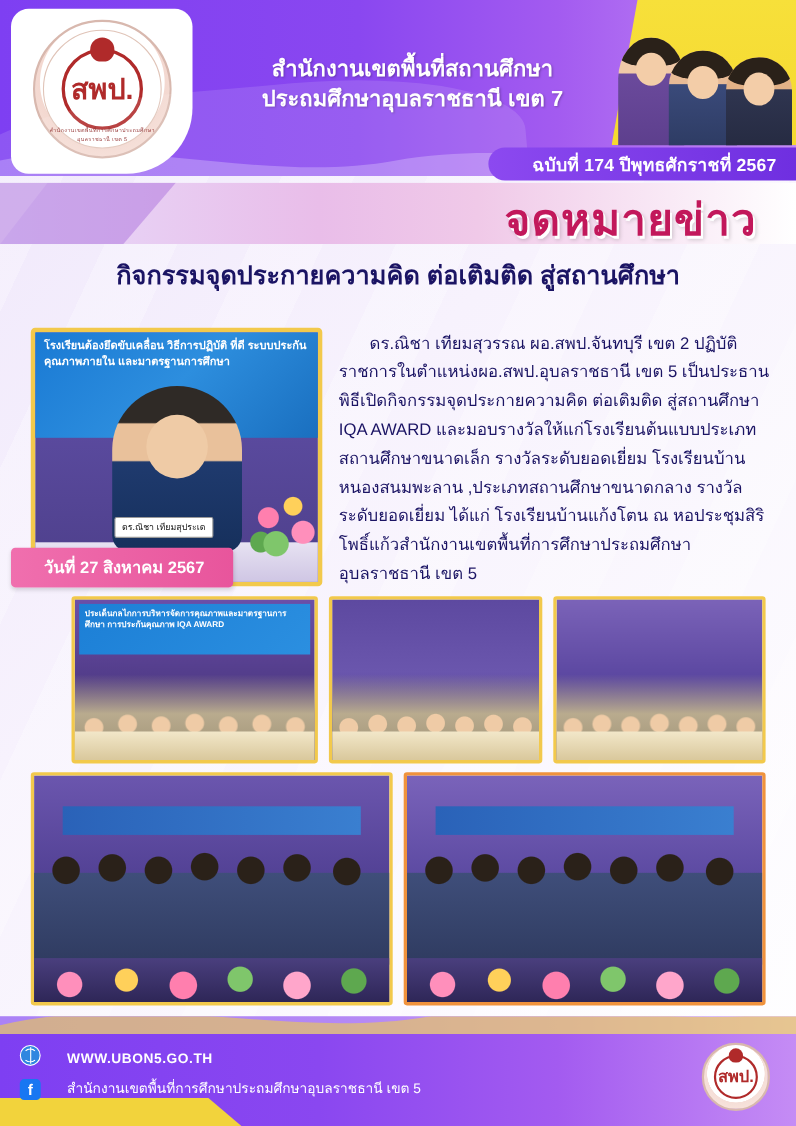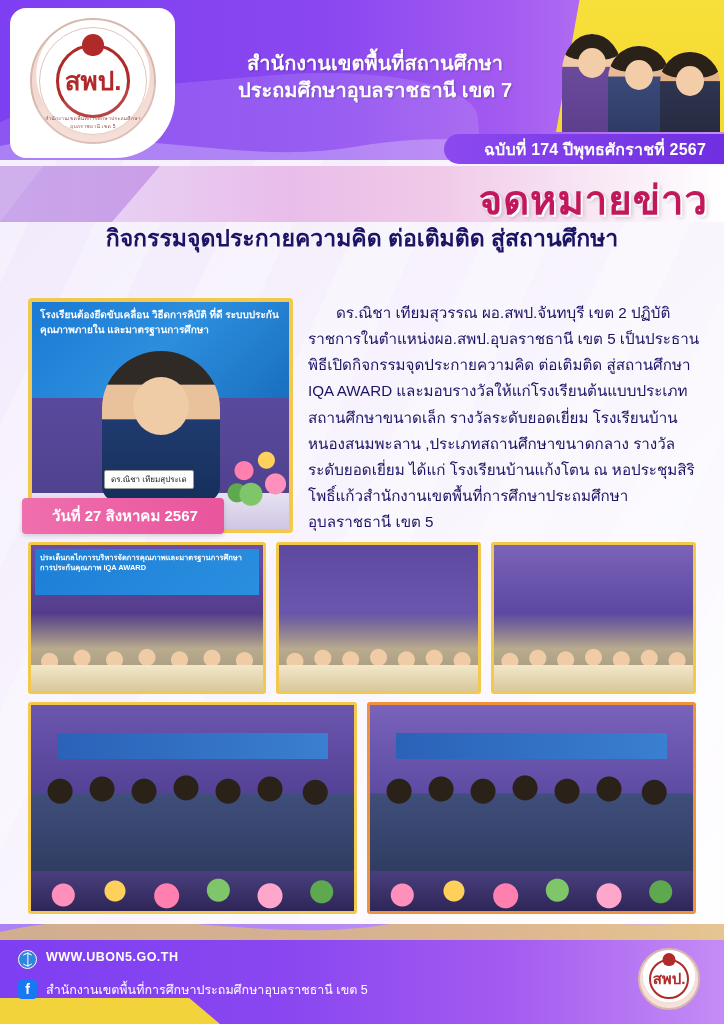--- a/index.html
+++ b/index.html
@@ -159,30 +159,30 @@
     clip-path: polygon(6% 0, 100% 0, 100% 100%, 0 100%);
   }
   .jodmai-bg2{
     position:absolute; top:0; left:0;
     width:160px;height:56px;
     background:#b07adf;
     clip-path: polygon(0 0, 100% 0, 70% 100%, 0 100%);
     opacity:.55;
   }
   .jodmai-text{
-    position:absolute; right:16px; top:2px;
+    position:absolute; right:36px; top:2px;
     font-size:40px; font-weight:bold; color:#c2185b;
     text-shadow: 2px 2px 0 #ffffff, 3px 3px 4px rgba(0,0,0,.18);
     letter-spacing:1px;
   }
 
   
   .headline{
     position:absolute;
-    top:220px; left:0; right:0;
+    top:232px; left:0; right:0;
     text-align:center;
     font-size:23px; font-weight:bold;
     color:#1b1464;
   }
   .headline .sub{
     display:block;
     margin-top:4px;
     font-size:21px;
     color:#c2185b;
   }
@@ -230,38 +230,37 @@
                radial-gradient(circle at 20% 70%, #5ea84f 0 9px, transparent 10px);
   }
   .date-tag{
     position:absolute;
     top:498px; left:10px;
     background:linear-gradient(90deg,#f06fae 0%, #e8559c 100%);
     color:#fff; font-size:15px; font-weight:bold;
     padding:6px 26px 6px 30px;
     border-radius:4px;
     box-shadow:0 2px 4px rgba(0,0,0,.15);
-    margin-left:12px;
   }
 
   
   .body-text{
     position:absolute;
     top:300px; left:308px; width:392px;
     font-size:15.2px;
     line-height:1.72;
     color:#1b1464;
     text-align:left;
     text-indent:28px;
   }
 
   
   .row1{ position:absolute; top:542px; left:28px; width:668px; height:152px; display:flex; gap:10px; }
   .ph{ border:3px solid #f2c94c; border-radius:3px; overflow:hidden; position:relative; }
-  .r1a{ width:248px; height:152px; background:linear-gradient(180deg,#6b4fa8 0%,#4f3a86 55%,#3c2d6b 100%); }
+  .r1a{ width:248px; height:152px; background:linear-gradient(180deg,#6b4fa8 0%,#4f3a86 55%,#3c2d6b 100%);margin-left:37px; }
   .r1b{ width:214px; height:152px; background:linear-gradient(180deg,#5d49a0 0%,#6a56ad 45%,#3b2f70 100%); }
   .r1c{ width:214px; height:152px; background:linear-gradient(180deg,#7b63b8 0%,#5a46a0 50%,#3f3180 100%); }
   .scr{
     position:absolute;top:4px;left:4px;right:4px;height:46px;
     background:linear-gradient(135deg,#1c7fd6,#2b8fe0);
     color:#fff;font-size:7.5px;font-weight:bold;padding:4px 5px;line-height:1.35;
   }
   .crowd{
     position:absolute;left:0;right:0;bottom:0;height:78px;
     background:
@@ -321,21 +320,21 @@
   }
   .footer-wave{
     position:absolute;top:-44px;left:0;width:100%;height:60px;
   }
   .footer-yellow{
     position:absolute;left:0;bottom:0;width:220px;height:26px;
     background:#f2d33c;
     clip-path:polygon(0 0, 86% 0, 100% 100%, 0 100%);
   }
   .footer-line{
-    position:absolute; left:18px; color:#fff; font-size:12.5px; display:flex; align-items:flex-start; gap:9px;
+    position:absolute; left:18px; color:#fff; font-size:12.5px; display:flex; align-items:flex-end; gap:24px;
   }
   .fl1{ top:26px; font-weight:bold; letter-spacing:.5px; }
   .fl2{ top:56px; }
   .globe-icon, .fb-icon{
     width:19px;height:19px;border-radius:50%;
     background:#1b6fd1;display:inline-block;position:relative;flex:none;
   }
   .globe-icon{ background:#2f86e0; border:1.5px solid #fff; }
   .globe-icon::before{
     content:"";position:absolute;inset:2px;border-radius:50%;
@@ -414,21 +413,21 @@
     <div class="jodmai-bg"></div>
     <div class="jodmai-bg2"></div>
     <div class="jodmai-text">จดหมายข่าว</div>
   </div>
 
   <div class="headline">
     <span>กิจกรรมจุดประกายความคิด ต่อเติมติด สู่สถานศึกษา</span>
   </div>
 
   <div class="main-photo">
-    <div class="mp-screen">โรงเรียนต้องยึดขับเคลื่อน วิธีดการคิบัติ
+    <div class="mp-screen">โรงเรียนต้องยึดขับเคลื่อน วิธีการปฏิบัติ
 ที่ดี ระบบประกันคุณภาพภายใน
 และมาตรฐานการศึกษา</div>
     <div class="mp-podium"></div>
     <div class="mp-person"></div>
     <div class="mp-flowers"></div>
     <div class="mp-name">ดร.ณิชา เทียมสุประเด</div>
   </div>
 
   <div class="date-tag">วันที่ 27 สิงหาคม 2567</div>
 

